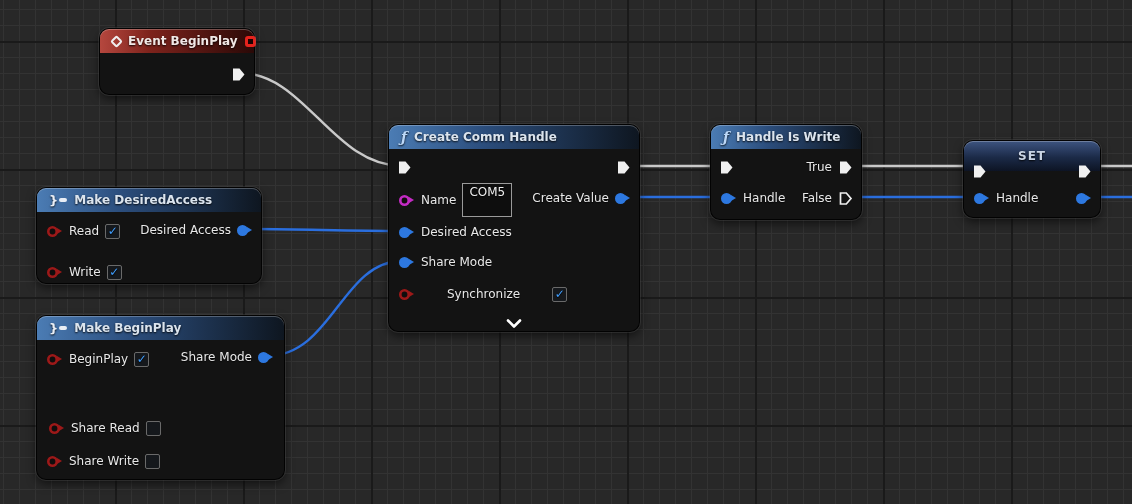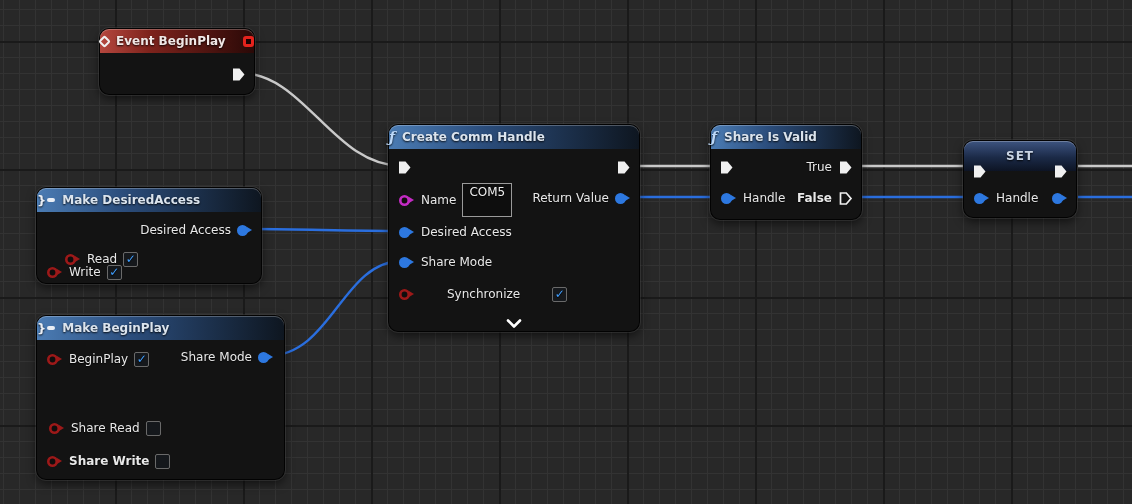--- a/index.html
+++ b/index.html
@@ -17,21 +17,21 @@
   }
   svg.wires{position:absolute;left:0;top:0;z-index:1;}
   .node{
     position:absolute;z-index:2;background:#131313;border-radius:10px;
     border:1px solid rgba(0,0,0,0.85);
     outline:1px solid rgba(120,120,120,0.22);
     box-shadow:0 4px 10px rgba(0,0,0,0.55);
     color:#e8e8e8;font-size:12px;
   }
   .hdr{
-    height:24px;display:flex;align-items:center;gap:7px;padding:0 0;
+    height:24px;display:flex;align-items:center;gap:7px;padding:0 12px;
     border-radius:9px 9px 0 0;font-weight:bold;font-size:12px;
     color:#dbe4ee;text-shadow:0 1px 2px rgba(0,0,0,0.9);
     box-shadow:inset 0 1px 0 rgba(255,255,255,0.25);
     white-space:nowrap;
   }
   .hdr-event{background:linear-gradient(90deg,#b5473e 0%,#7e231c 32%,#2a0907 100%);color:#f1e8e6;}
   .hdr-func{background:linear-gradient(90deg,#4b7cb4 0%,#2b4d7c 38%,#0e1620 100%);}
   .hdr-set{background:linear-gradient(180deg,#3d5480 0%,#1b2a47 55%,#0d1424 100%);justify-content:center;height:30px;letter-spacing:1px;color:#c9d4e4;border-radius:9px 9px 0 0;}
   .fico{font-family:"DejaVu Serif","Liberation Serif",serif;font-style:italic;font-weight:bold;color:#bcd8f8;font-size:14px;line-height:1;}
   .ev-ico{width:9px;height:9px;border:2px solid #f0eeee;border-radius:2px;transform:rotate(45deg);flex:0 0 auto;}
@@ -82,21 +82,21 @@
   </div>
 
   <div class="node" style="left:36px;top:187px;width:226px;height:97px;">
     <div class="hdr hdr-func">
       <span class="struct-ico">
           <span class="brace">}</span>
           <span class="pill"></span>
         </span>
       <span>Make DesiredAccess</span>
     </div>
-    <div class="prow" style="left:28px;top:32px;margin-top:28px;">
+    <div class="prow" style="left:10px;top:32px;">
       <span class="pin hollow" style="--c:#9c1919;"></span>
       <span>Read</span>
       <span class="cb">✓</span>
     </div>
     <div class="prow" style="left:10px;top:73px;">
       <span class="pin hollow" style="--c:#9c1919;"></span>
       <span>Write</span>
       <span class="cb">✓</span>
     </div>
     <div class="prow" style="right:8px;top:31px;">
@@ -116,21 +116,21 @@
     <div class="prow" style="left:10px;top:32px;">
       <span class="pin hollow" style="--c:#9c1919;"></span>
       <span>BeginPlay</span>
       <span class="cb">✓</span>
     </div>
     <div class="prow" style="left:12px;top:101px;">
       <span class="pin hollow" style="--c:#9c1919;"></span>
       <span>Share Read</span>
       <span class="cb"></span>
     </div>
-    <div class="prow" style="left:10px;top:134px;font-weight:bold;">
+    <div class="prow" style="left:10px;top:134px;">
       <span class="pin hollow" style="--c:#9c1919;"></span>
       <span>Share Write</span>
       <span class="cb"></span>
     </div>
     <div class="prow" style="right:10px;top:30px;">
       <span>Share Mode</span>
       <span class="pin filled" style="--c:#2d78e0;"></span>
     </div>
   </div>
 
@@ -165,65 +165,65 @@
     <div class="prow" style="left:10px;top:126px;">
       <span class="pin filled" style="--c:#2d78e0;"></span>
       <span>Share Mode</span>
     </div>
     <div class="prow" style="left:10px;top:158px;gap:32px;">
       <span class="pin hollow" style="--c:#9c1919;"></span>
       <span>Synchronize</span>
       <span class="cb">✓</span>
     </div>
     <div class="prow" style="right:8px;top:62px;">
-      <span>Return Value</span>
+      <span>Create Value</span>
       <span class="pin filled" style="--c:#2d78e0;"></span>
     </div>
     <div class="chev">
       <svg width="18" height="11">
           <polyline points="3,2.5 9,8.5 15,2.5" fill="none" stroke="#ffffff" stroke-width="2.6" stroke-linecap="round" stroke-linejoin="round"></polyline>
         </svg>
     </div>
   </div>
 
   <div class="node" style="left:710px;top:124px;width:152px;height:96px;">
     <div class="hdr hdr-func">
       <span class="fico">ƒ</span>
-      <span>Share Is Valid</span>
+      <span>Handle Is Write</span>
     </div>
     <div class="prow" style="left:8px;top:31px;">
       <span class="execpin">
         <svg width="15" height="15">
             <path d="M2 1.5 H8.5 L13.5 7.5 L8.5 13.5 H2 Z" fill="#f0f0f0"></path>
           </svg>
       </span>
     </div>
     <div class="prow" style="left:10px;top:62px;">
       <span class="pin filled" style="--c:#2d78e0;"></span>
       <span>Handle</span>
     </div>
     <div class="prow" style="right:8px;top:31px;">
       <span>True</span>
       <span class="execpin">
         <svg width="15" height="15">
             <path d="M2 1.5 H8.5 L13.5 7.5 L8.5 13.5 H2 Z" fill="#f0f0f0"></path>
           </svg>
       </span>
     </div>
-    <div class="prow" style="right:8px;top:62px;font-weight:bold;">
+    <div class="prow" style="right:8px;top:62px;">
       <span>False</span>
       <span class="execpin">
         <svg width="15" height="15">
             <path d="M2.5 2 H8.3 L13 7.5 L8.3 13 H2.5 Z" fill="none" stroke="#f0f0f0" stroke-width="1.7"></path>
           </svg>
       </span>
     </div>
   </div>
 
-  <div class="node" style="left:963px;top:140px;width:114px;height:78px;">
+  <div class="node" style="left:963px;top:140px;width:138px;height:78px;">
     <div class="hdr hdr-set">
       <span>SET</span>
     </div>
     <div class="prow" style="left:8px;top:19px;">
       <span class="execpin">
         <svg width="15" height="15">
             <path d="M2 1.5 H8.5 L13.5 7.5 L8.5 13.5 H2 Z" fill="#f0f0f0"></path>
           </svg>
       </span>
     </div>

